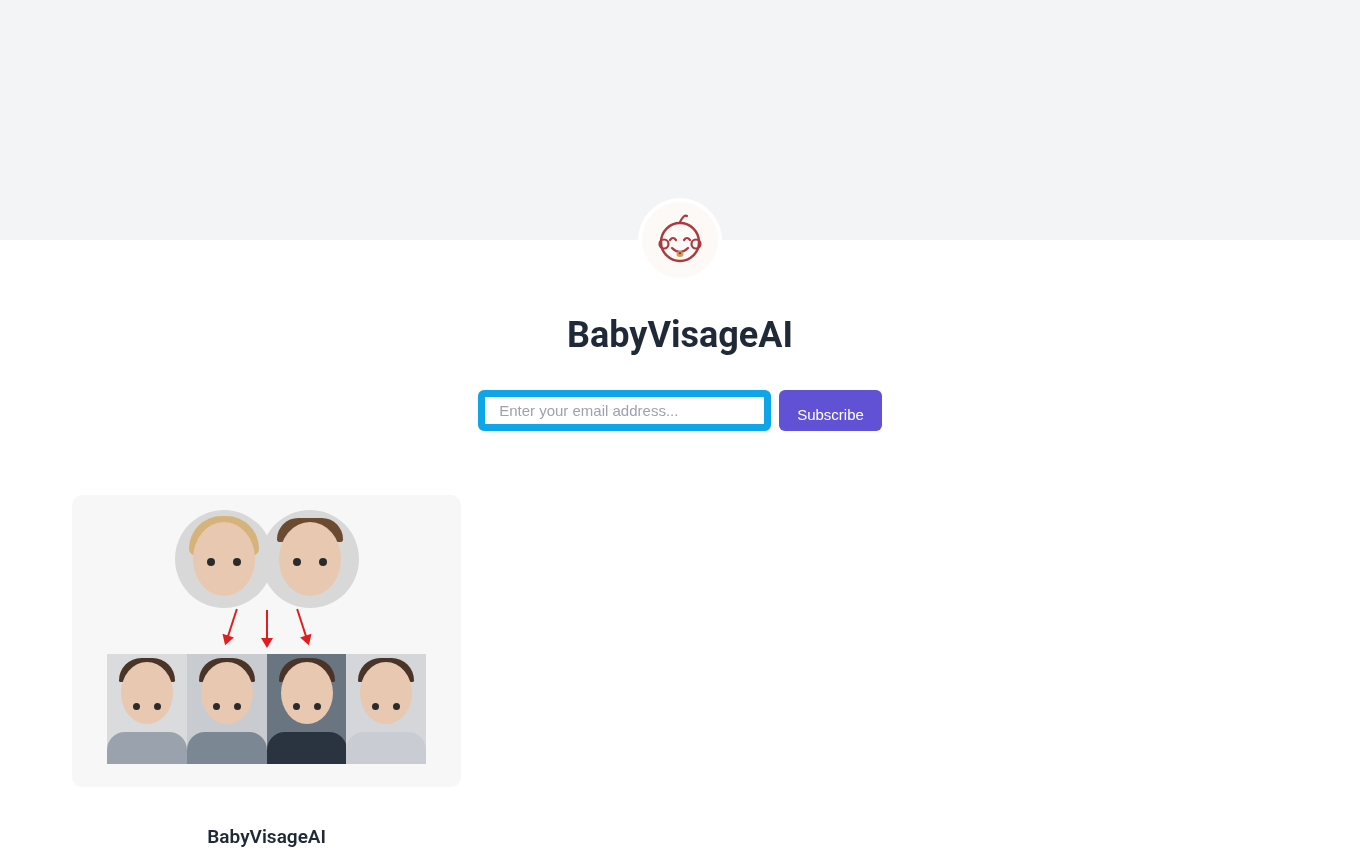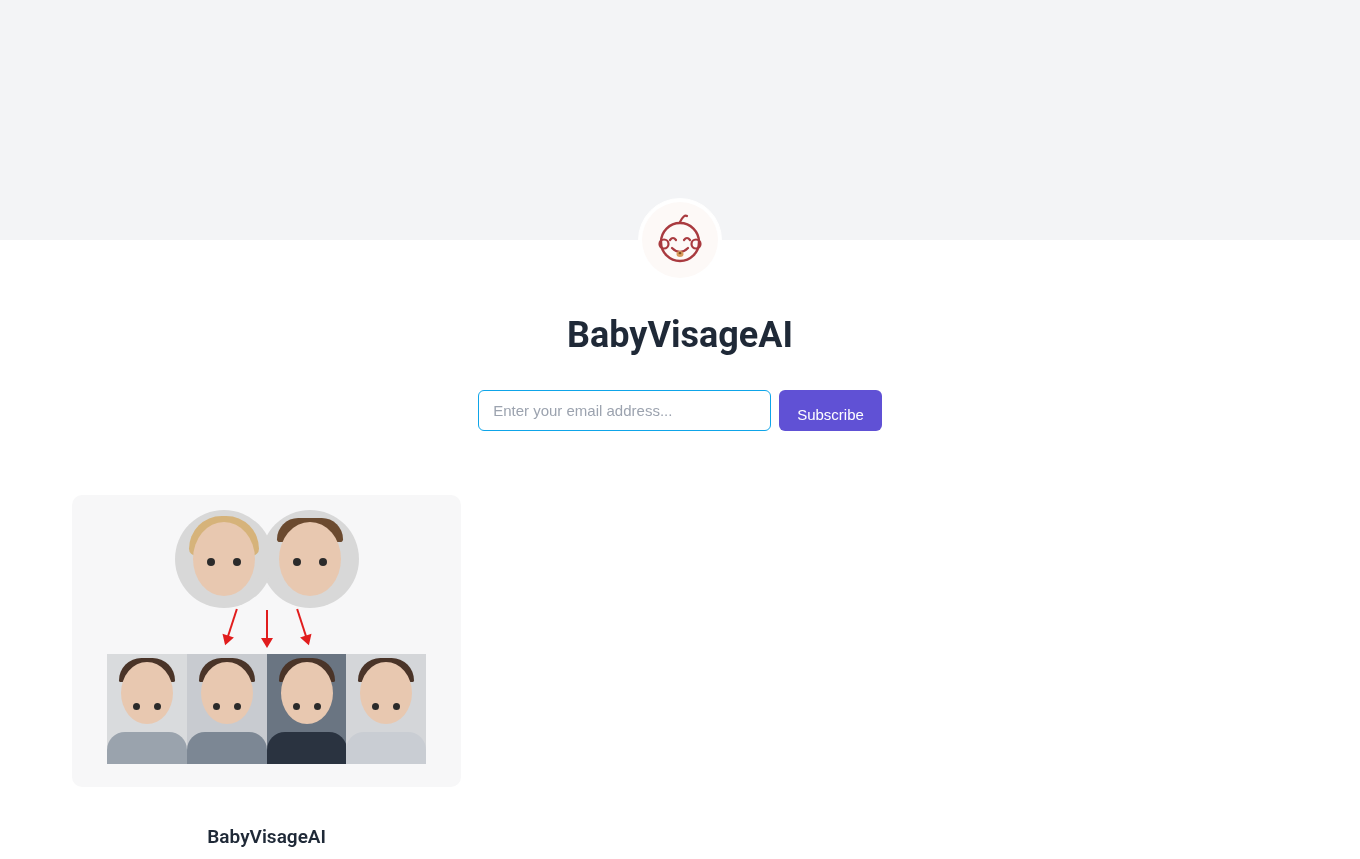--- a/index.html
+++ b/index.html
@@ -53,21 +53,21 @@
     }
     .subscribe-row {
       display: flex;
       justify-content: center;
       gap: 8px;
       margin-top: 34px;
     }
     .email-input {
       width: 293px;
       height: 41px;
-      border: 1px solid #0ea5e9;
+      border: 7px solid #0ea5e9;
       border-radius: 6px;
       padding: 0 14px;
       font-size: 15px;
       color: #374151;
       outline: none;
     }
     .email-input::placeholder {
       color: #9ca3af;
     }
     .subscribe-btn {

